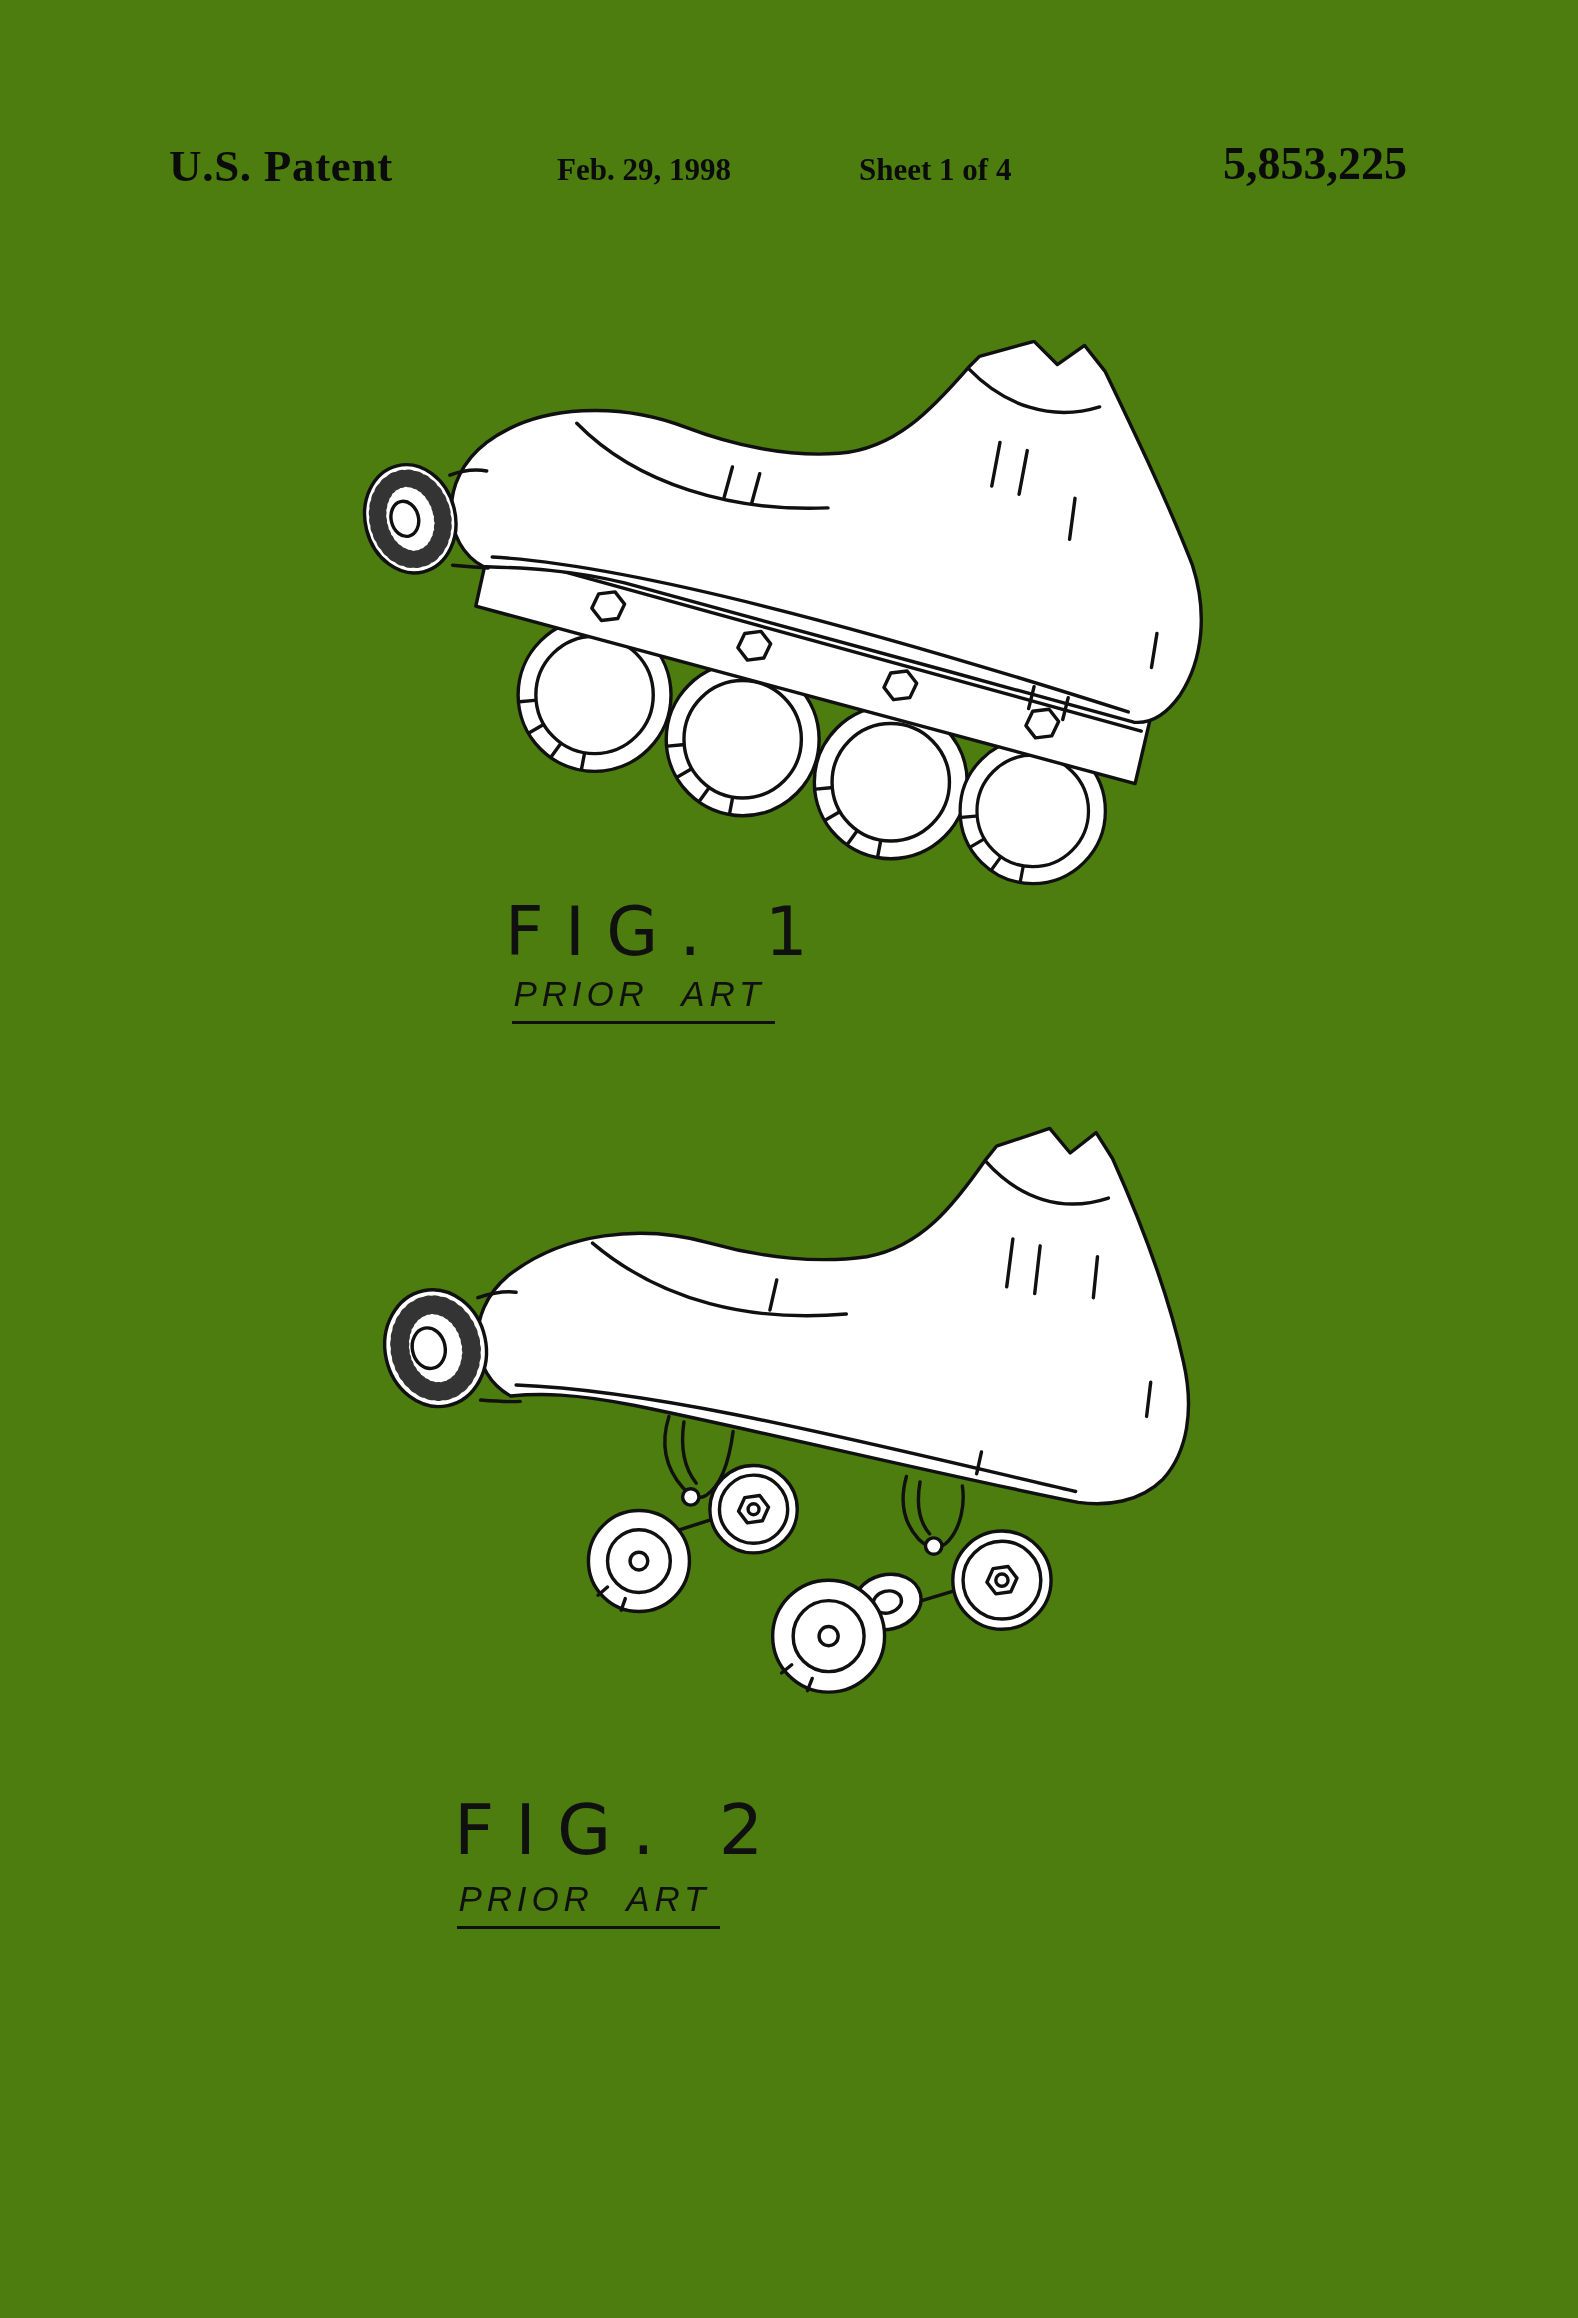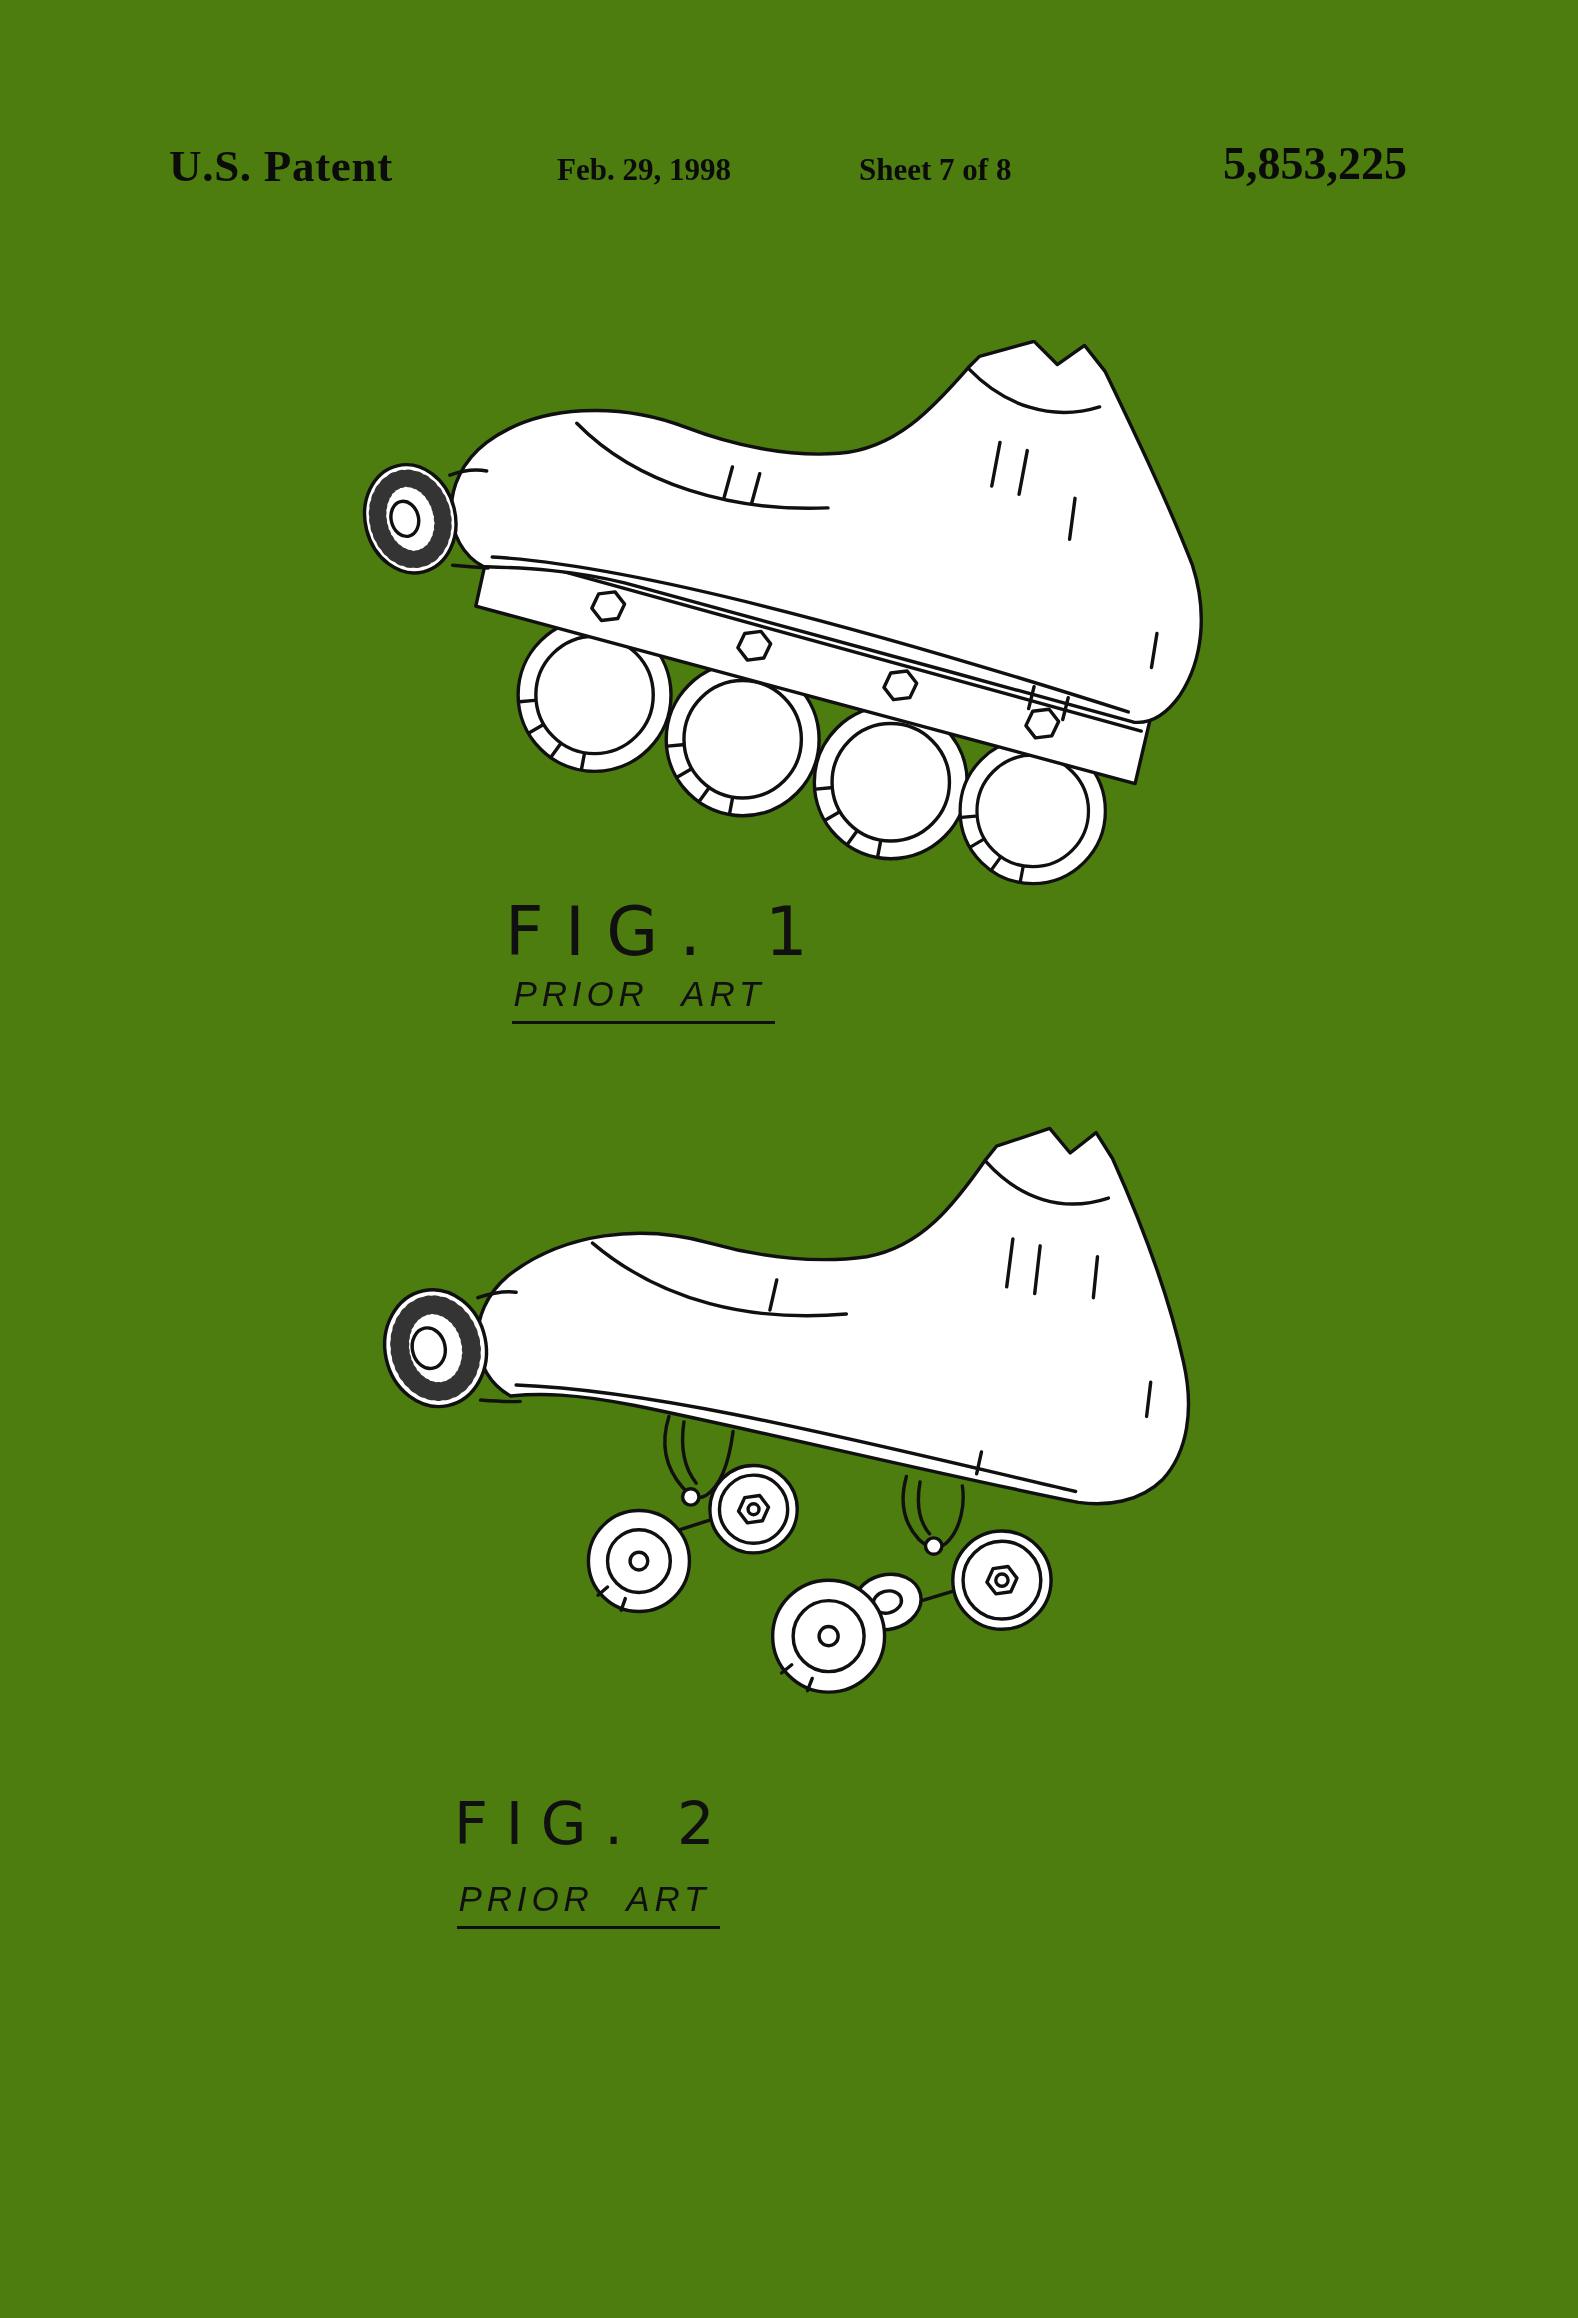--- a/index.html
+++ b/index.html
@@ -18,40 +18,40 @@
 
   .fig-svg { position:absolute; }
   .fig1-svg { left:350px; top:340px; }
   .fig2-svg { left:367px; top:1123px; }
 
   .fig-label {
     position:absolute; font-family:"DejaVu Sans", sans-serif;
     color:#101010; white-space:nowrap;
   }
   .fig1-label { left:505px; top:893px; font-size:67px;  letter-spacing:0.32em; }
-  .fig2-label { left:454px; top:1789px; font-size:59px; letter-spacing:0.30em; }
+  .fig2-label { left:454px; top:1789px; font-size:70px; letter-spacing:0.30em; }
 
   .fig-sublabel {
     position:absolute; font-family:Liberation Sans, sans-serif;
     font-style:italic; color:#101010; white-space:nowrap;
     letter-spacing:0.14em; word-spacing:0.55em;
     border-bottom:3.4px solid #101010; padding:0 9.5px 6.8px 1.4px;
   }
   .fig1-sublabel { left:512px; top:974px; font-size:35px; }
   .fig2-sublabel { left:457px; top:1879px; font-size:35px; }
 </style>
 </head>
 <body>
 
 <div class="page">
 
   <div>
     <span class="hdr t-patent">U.S. Patent</span>
     <span class="hdr t-date">Feb. 29, 1998</span>
-    <span class="hdr t-sheet">Sheet 7 of 8</span>
+    <span class="hdr t-sheet">Sheet 1 of 4</span>
     <span class="hdr t-number">5,853,225</span>
   </div>
 
   <svg class="fig-svg fig1-svg" viewBox="0 0 1340 800" width="915" height="546">
     <defs>
       <g id="wheel1">
         <circle r="112" fill="#fff"></circle>
         <circle r="86" fill="none"></circle>
         <path fill="none" d="M-15,87L-19,108M-50,72L-63,90M-76,44L-95,55M-88,8L-110,10"></path>
       </g>

